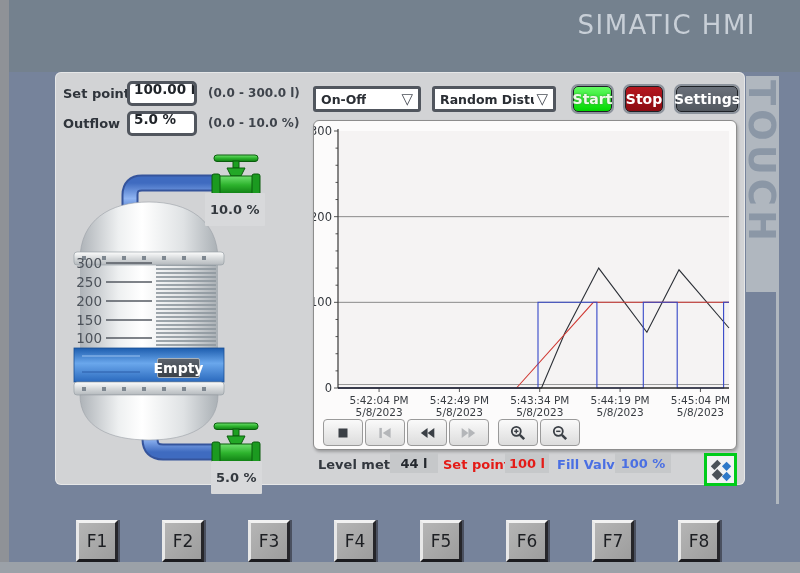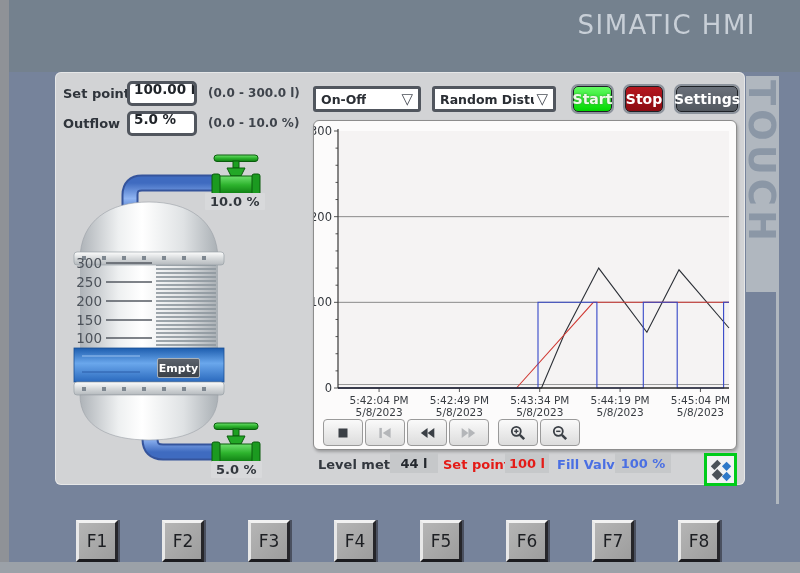--- a/index.html
+++ b/index.html
@@ -33,24 +33,24 @@
   .hmi-btn{position:absolute;height:26px;border:1px solid #1d2126;border-radius:5px;color:#fff;
     font-size:14px;font-weight:bold;display:flex;align-items:center;justify-content:center;
     box-shadow:0 0 0 2px #8c939c;cursor:pointer;}
   .btn-start{background:linear-gradient(#63fb63,#00d800);color:#effbe9;text-shadow:0 0 2px #0a7a0a,0 0 1px #ffffff;}
   .btn-stop{background:linear-gradient(#b5161e,#8c0c12);}
   .btn-settings{background:linear-gradient(#6a707a,#52585f);}
 
   .tank-svg{position:absolute;left:5px;top:68px;width:240px;height:345px;}
   .scale-label{position:absolute;width:30px;text-align:right;font-size:13.5px;font-weight:500;color:#4c525a;}
   .empty-btn{position:absolute;left:102px;top:286px;width:43px;height:20px;background:linear-gradient(#5a616b,#3b4148);
-    border:1px solid #aab2ba;border-radius:2px;color:#fff;font-size:11px;font-weight:bold;
+    border:1px solid #aab2ba;border-radius:2px;color:#fff;font-size:14px;font-weight:bold;
     display:flex;align-items:center;justify-content:center;cursor:pointer;}
   .valve-label{position:absolute;background:#d8d9db;color:#33383e;font-size:13px;font-weight:bold;
-    padding:1px 5px;border-radius:1px;}
+    padding:9px 5px;border-radius:1px;}
 
   .chart-panel{position:absolute;left:258px;top:48px;width:424px;height:330px;background:#fcfbfb;
     border:1px solid #8d8d8d;border-radius:6px;box-shadow:1px 2px 3px rgba(0,0,0,.25);}
   .chart-svg{position:absolute;left:0;top:2px;width:424px;height:296px;}
   .chart-toolbar{position:absolute;left:9px;top:298px;display:flex;}
   .tool-btn{width:40px;height:27px;background:linear-gradient(#fafafa,#dcdcdc);border:1px solid #9a9a9a;
     border-radius:4px;margin-right:2px;display:flex;align-items:center;justify-content:center;cursor:pointer;}
   .tool-btn.gap{margin-left:7px;}
 
   .status-label{position:absolute;top:385px;font-size:13px;font-weight:bold;color:#33383f;}

